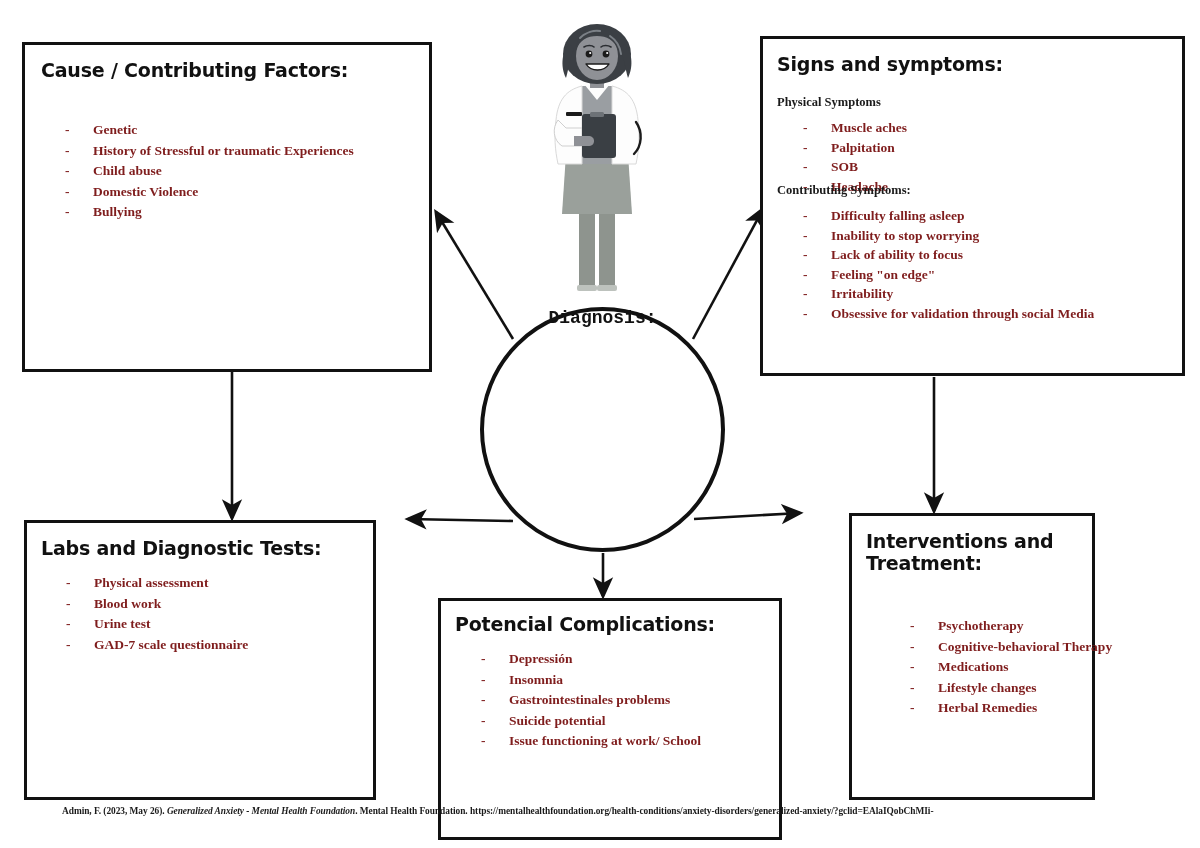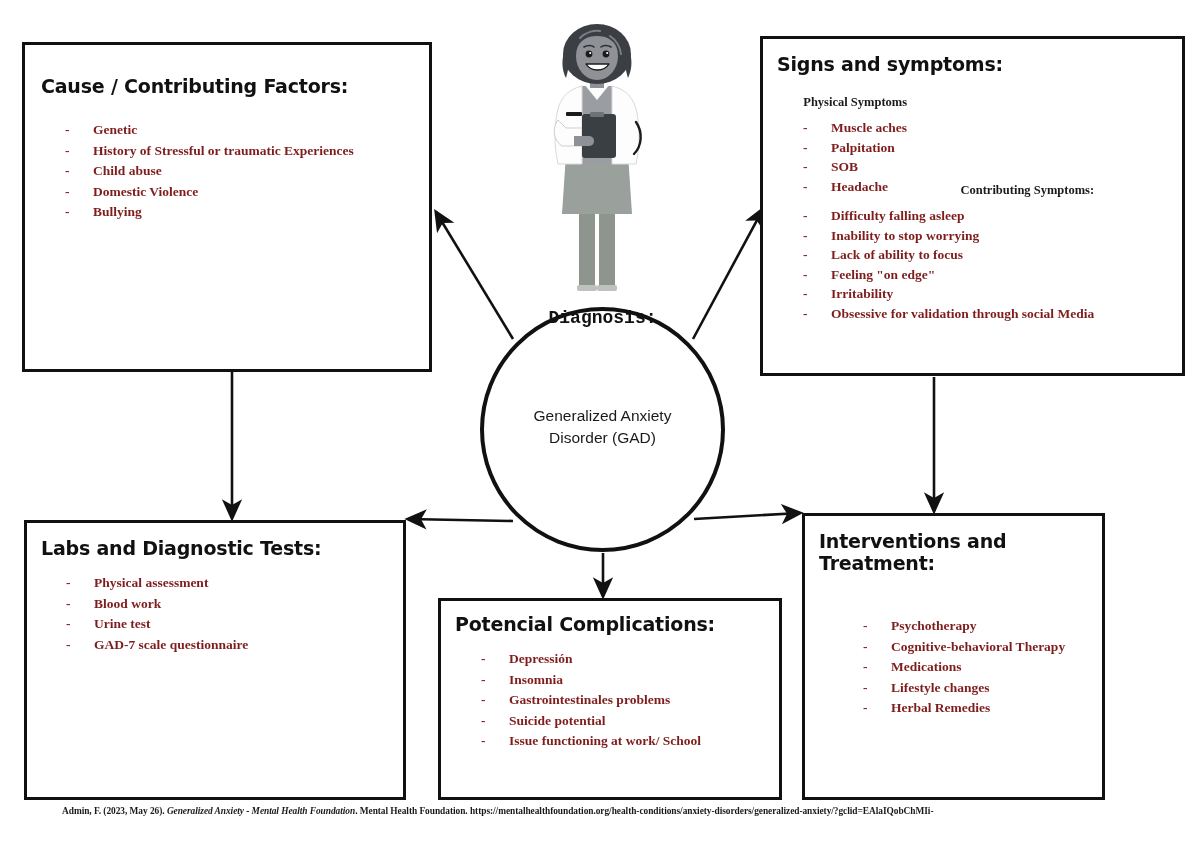--- a/index.html
+++ b/index.html
@@ -65,45 +65,45 @@
     left: 28px;
     top: 0;
     font-weight: bold;
   }
   ul.dashlist.tight li { line-height: 1.45; }
 
   
   #box-cause {
     left: 22px; top: 42px; width: 410px; height: 330px;
   }
-  #box-cause .box-title { position: absolute; left: 16px; top: 30px; }
+  #box-cause .box-title { position: absolute; left: 16px; top: 14px; }
   #box-cause ul { position: absolute; left: 12px; top: 75px; }
 
   #box-signs {
     left: 760px; top: 36px; width: 425px; height: 340px;
   }
   #box-signs .box-title { position: absolute; left: 14px; top: 14px; }
   #box-signs .sec1 { position: absolute; left: 12px; top: 56px; }
   #box-signs .sec2 { position: absolute; left: 12px; top: 144px; }
-  #box-signs .sec-label { display: block; margin-bottom: 8px; padding-left: 2px; text-align: right; }
+  #box-signs .sec-label { display: block; margin-bottom: 8px; padding-left: 2px; }
 
   #box-labs {
-    left: 24px; top: 520px; width: 382px; height: 280px;
+    left: 24px; top: 520px; width: 352px; height: 280px;
   }
   #box-labs .box-title { position: absolute; left: 14px; top: 14px; }
   #box-labs ul { position: absolute; left: 11px; top: 50px; }
 
   #box-complications {
-    left: 438px; top: 598px; width: 344px; height: 202px;
+    left: 438px; top: 598px; width: 344px; height: 242px;
   }
   #box-complications .box-title { position: absolute; left: 14px; top: 12px; }
   #box-complications ul { position: absolute; left: 12px; top: 48px; }
 
   #box-interventions {
-    left: 802px; top: 513px; width: 303px; height: 287px;
+    left: 849px; top: 513px; width: 246px; height: 287px;
   }
   #box-interventions .box-title { position: absolute; left: 14px; top: 14px; }
   #box-interventions ul { position: absolute; left: 30px; top: 100px; }
 
   
   #circle {
     position: absolute;
     left: 480px; top: 307px;
     width: 245px; height: 245px;
     border: 4px solid #111111;
@@ -241,21 +241,20 @@
 
       <path d="M62,23 C65,21 70,21 72,23" fill="none" stroke="#2a2d31" stroke-width="1.6" stroke-linecap="round"></path>
       <path d="M79,23 C81,21 86,21 89,23" fill="none" stroke="#2a2d31" stroke-width="1.6" stroke-linecap="round"></path>
 
       <path d="M64,40 C69,48 82,48 87,40 Z" fill="#ffffff" stroke="#1b1b1b" stroke-width="1.4" stroke-linejoin="round"></path>
     </svg>
   </div>
 
   <div id="circle">
     <div id="circle-title">Diagnosis:</div>
-    <div id="circle-body">Generalized Anxiety Disorder (GAD)</div>
   </div>
 
   <div class="box" id="box-cause">
     <div class="box-title">Cause / Contributing Factors:</div>
     <ul class="dashlist">
       <li>Genetic</li>
       <li>History of Stressful or traumatic Experiences</li>
       <li>Child abuse</li>
       <li>Domestic Violence</li>
       <li>Bullying</li>

